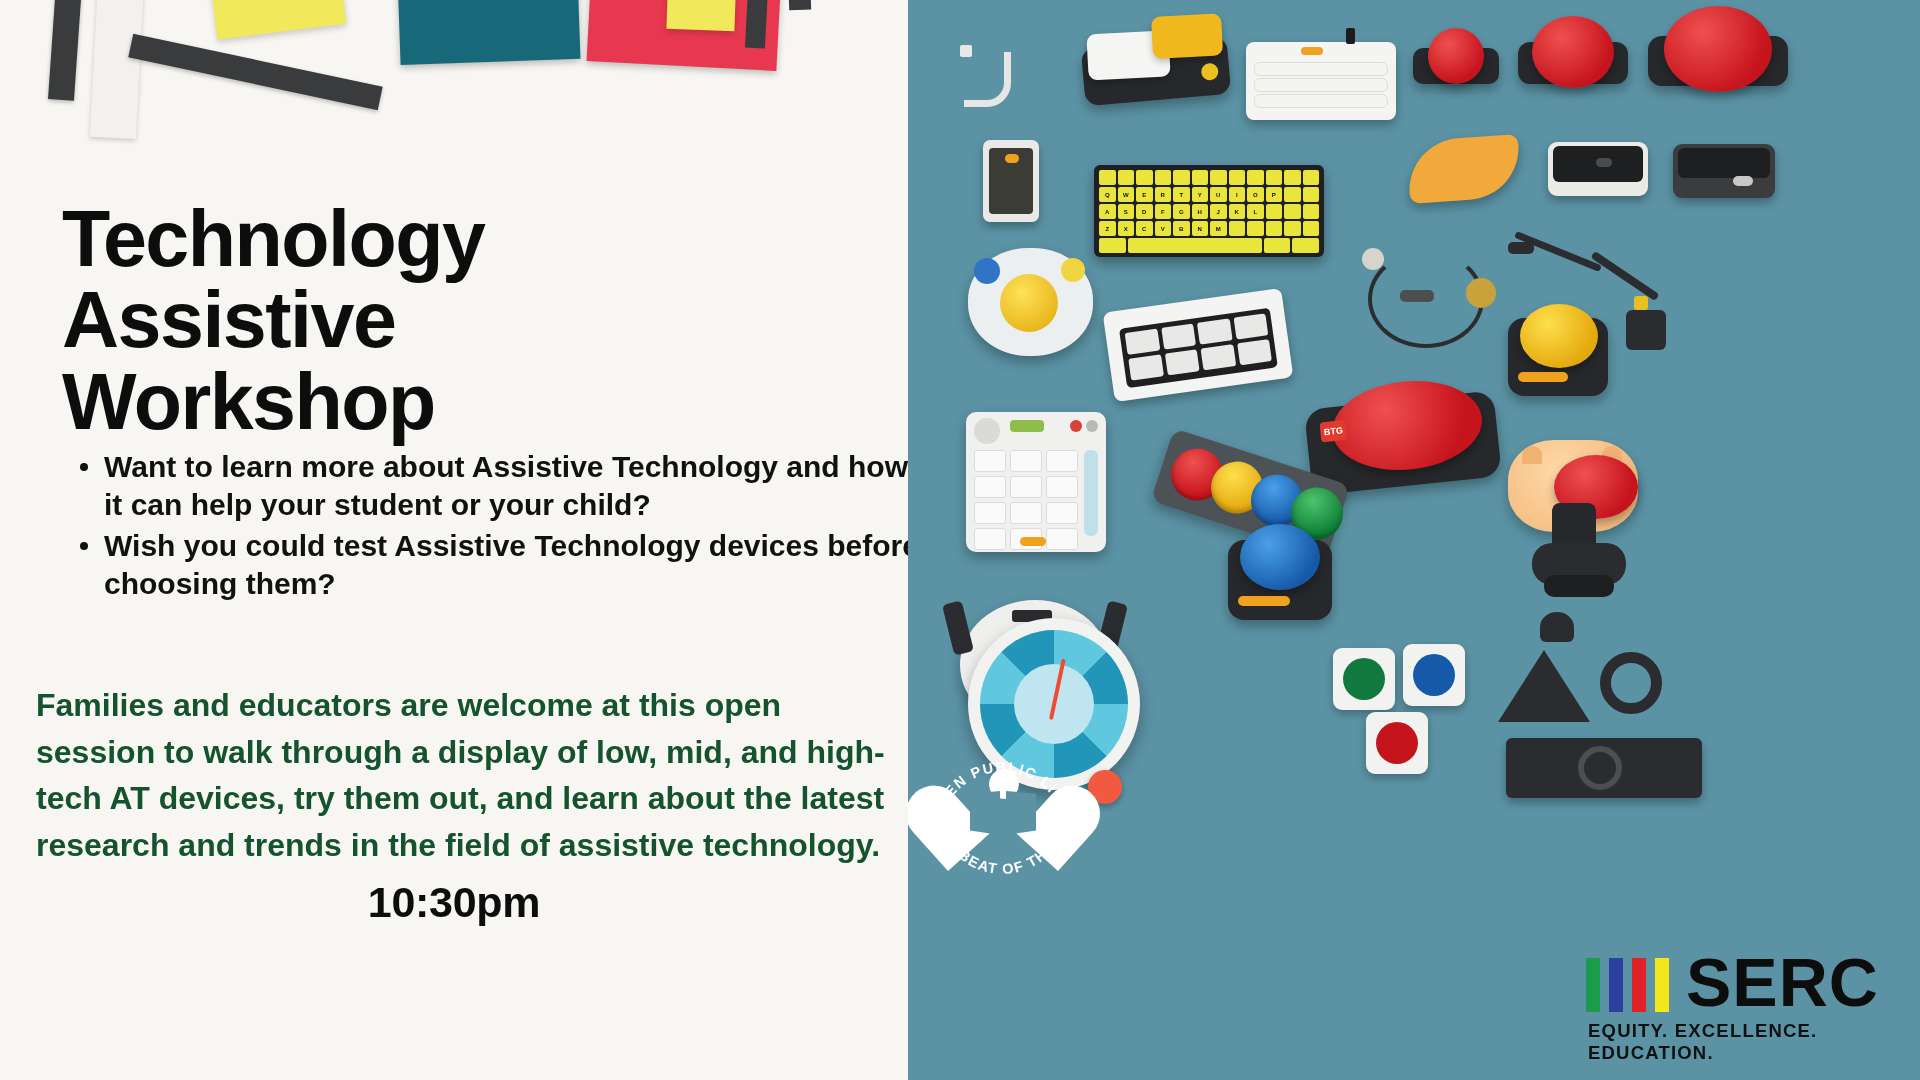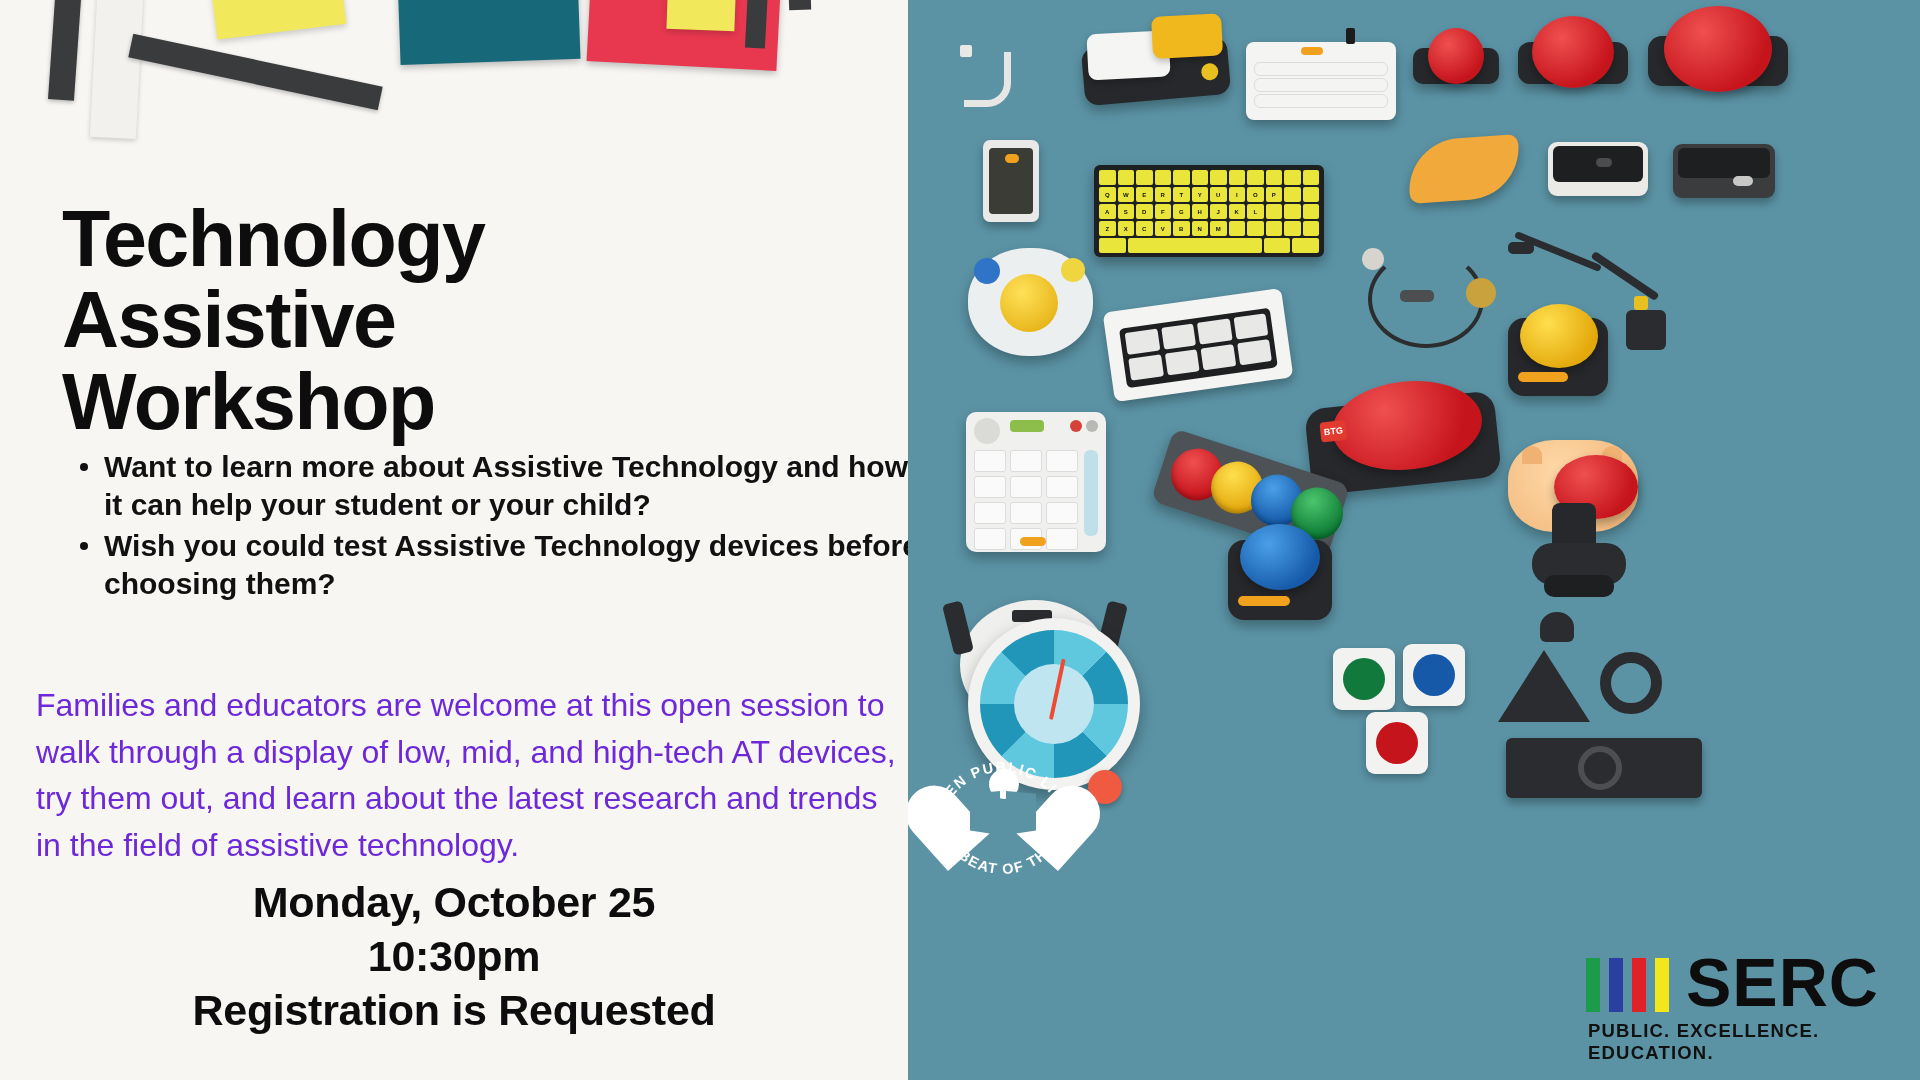--- a/index.html
+++ b/index.html
@@ -50,21 +50,21 @@
   }
   #bullets li{position:relative;margin:0 0 3px 0;}
   #bullets li::before{
     content:"";position:absolute;left:-24px;top:15px;
     width:8px;height:8px;border-radius:50%;background:#111;
   }
 
   
   #paragraph{
     position:absolute;left:36px;top:650px;width:860px;
-    font-size:32px;line-height:1.46;color:#6d28d9;font-weight:400;
+    font-size:32px;line-height:1.46;color:#14532d;font-weight:700;
   }
 
   
   #event{
     position:absolute;left:0;top:875px;width:908px;text-align:center;
     color:#0d0d0d;font-size:43px;font-weight:700;line-height:1.26;
     letter-spacing:-.3px;
   }
 
   
@@ -232,23 +232,21 @@
     </h1>
 
     <ul id="bullets">
       <li>Want to learn more about Assistive Technology and how it can help your student or your child?</li>
       <li>Wish you could test Assistive Technology devices before choosing them?</li>
     </ul>
 
     <p id="paragraph">Families and educators are welcome at this open session to walk through a display of low, mid, and high-tech AT devices, try them out, and learn about the latest research and trends in the field of assistive technology.</p>
 
     <div id="event">
-      <div>Monday, October 25</div>
       <div>10:30pm</div>
-      <div>Registration is Requested</div>
     </div>
   </div>
 
   <div id="photo-panel">
 
     <div class="dev" style="left:52px;top:45px;width:12px;height:12px;background:#e8e8e6;border-radius:2px;"></div>
     <div class="dev" style="left:56px;top:52px;width:40px;height:48px;border:7px solid #e6e6e4;border-radius:0 0 24px 0;border-top:none;border-left:none;"></div>
     <div class="dev" style="left:75px;top:140px;width:56px;height:82px;background:#e9e9e7;border-radius:7px;box-shadow:0 5px 10px rgba(0,0,0,.3);">
       <div style="position:absolute;left:6px;top:8px;right:6px;bottom:8px;background:#3b3c36;border-radius:4px;"></div>
       <div style="position:absolute;left:22px;top:14px;width:14px;height:9px;background:#f0a21e;border-radius:5px;"></div>
@@ -516,17 +514,17 @@
     </div>
 
     <div id="serc-logo">
       <div id="serc-bars">
         <span style="background:#1c9c4b;"></span>
         <span style="background:#2b3fa0;"></span>
         <span style="background:#e02127;"></span>
         <span style="background:#f3e71c;"></span>
       </div>
       <div id="serc-word">SERC</div>
-      <div id="serc-tag">PUBLIC. EXCELLENCE. EDUCATION.</div>
+      <div id="serc-tag">EQUITY. EXCELLENCE. EDUCATION.</div>
     </div>
 
   </div>
 </div>
 
 </body></html>

